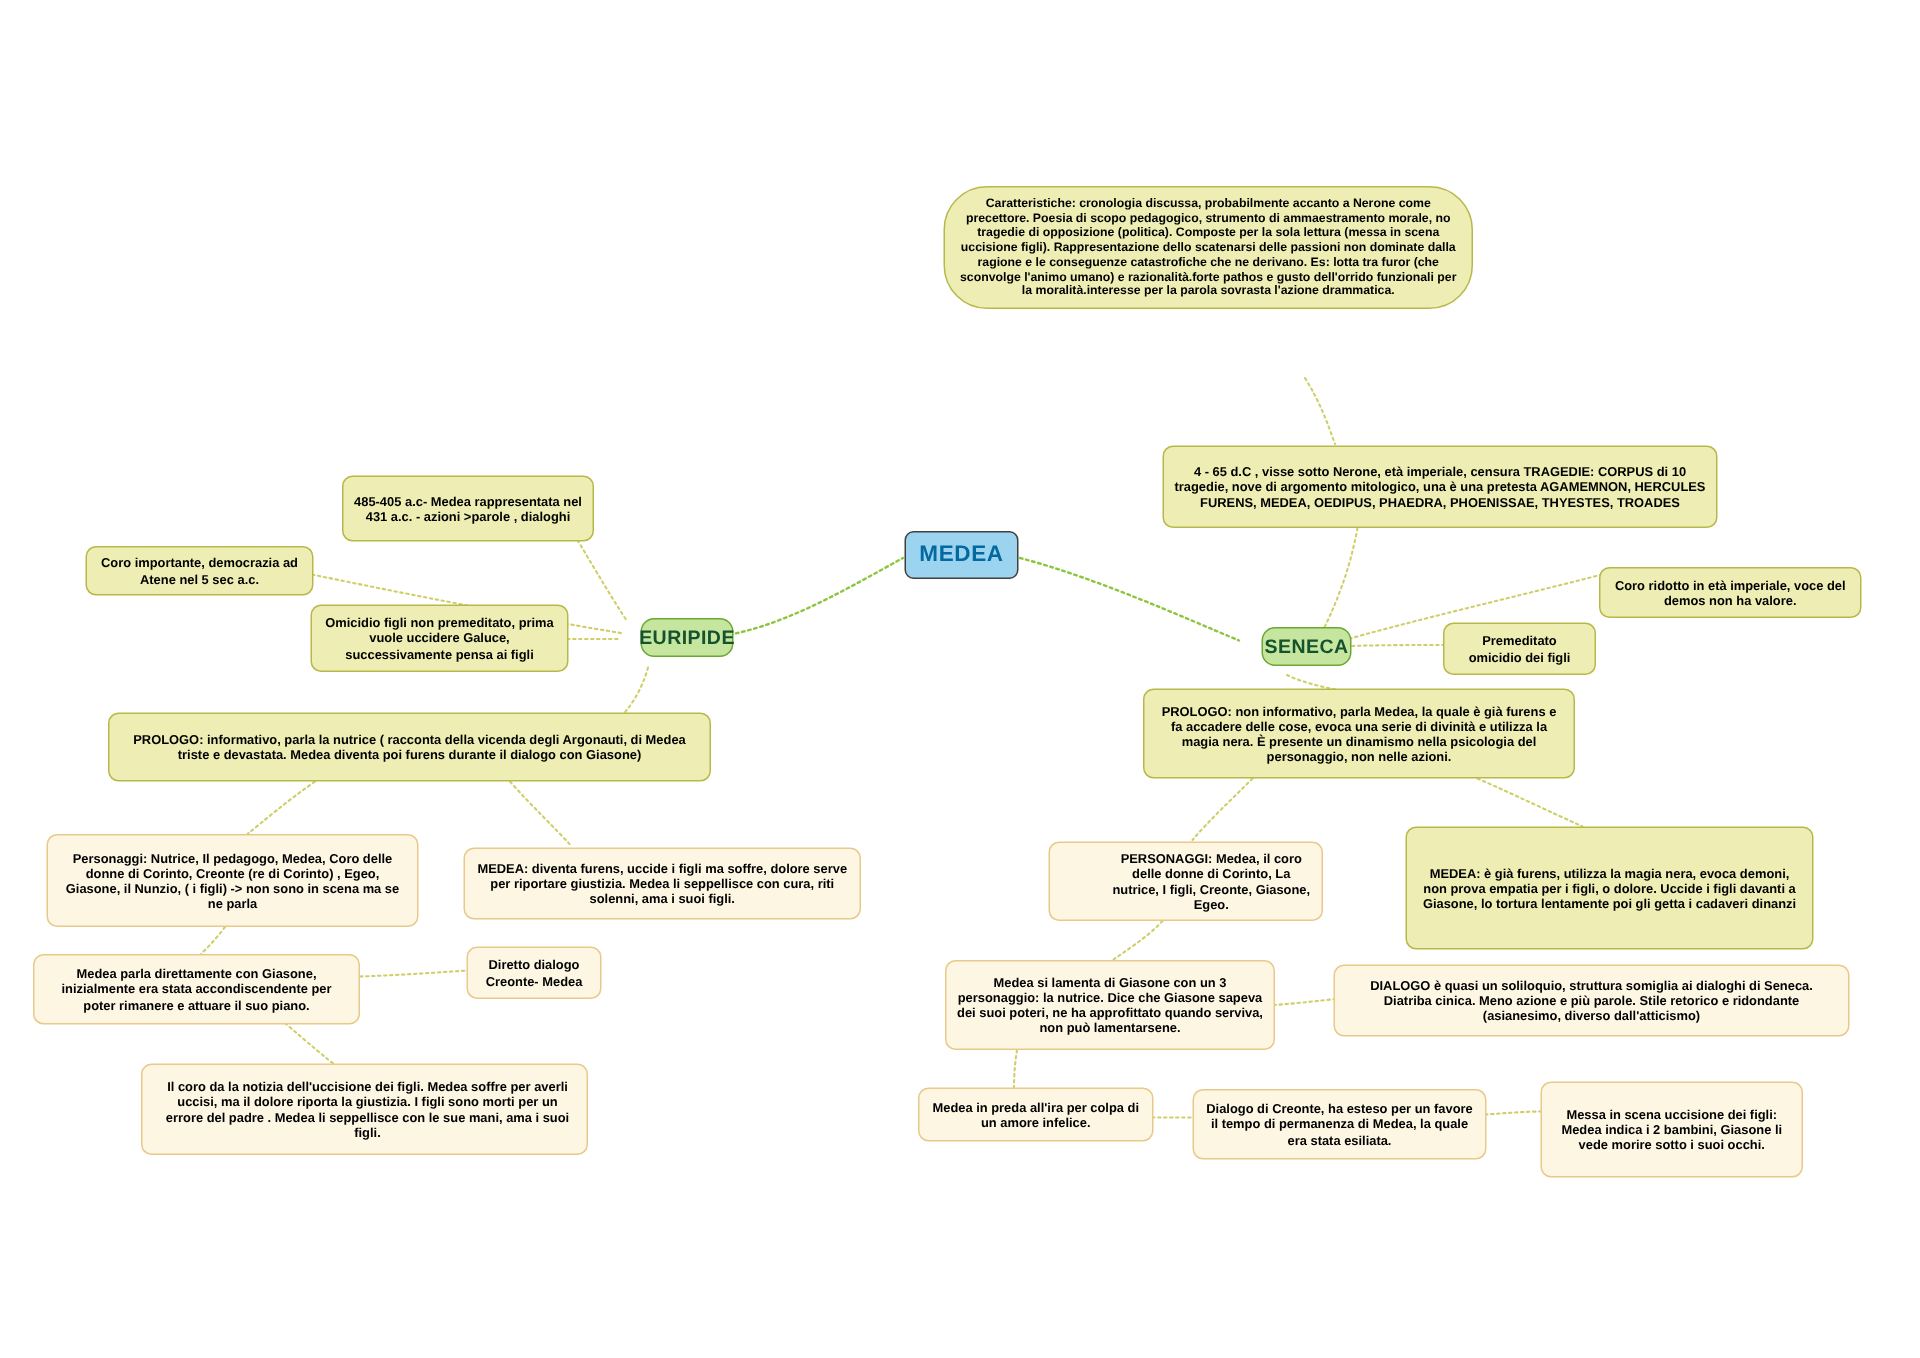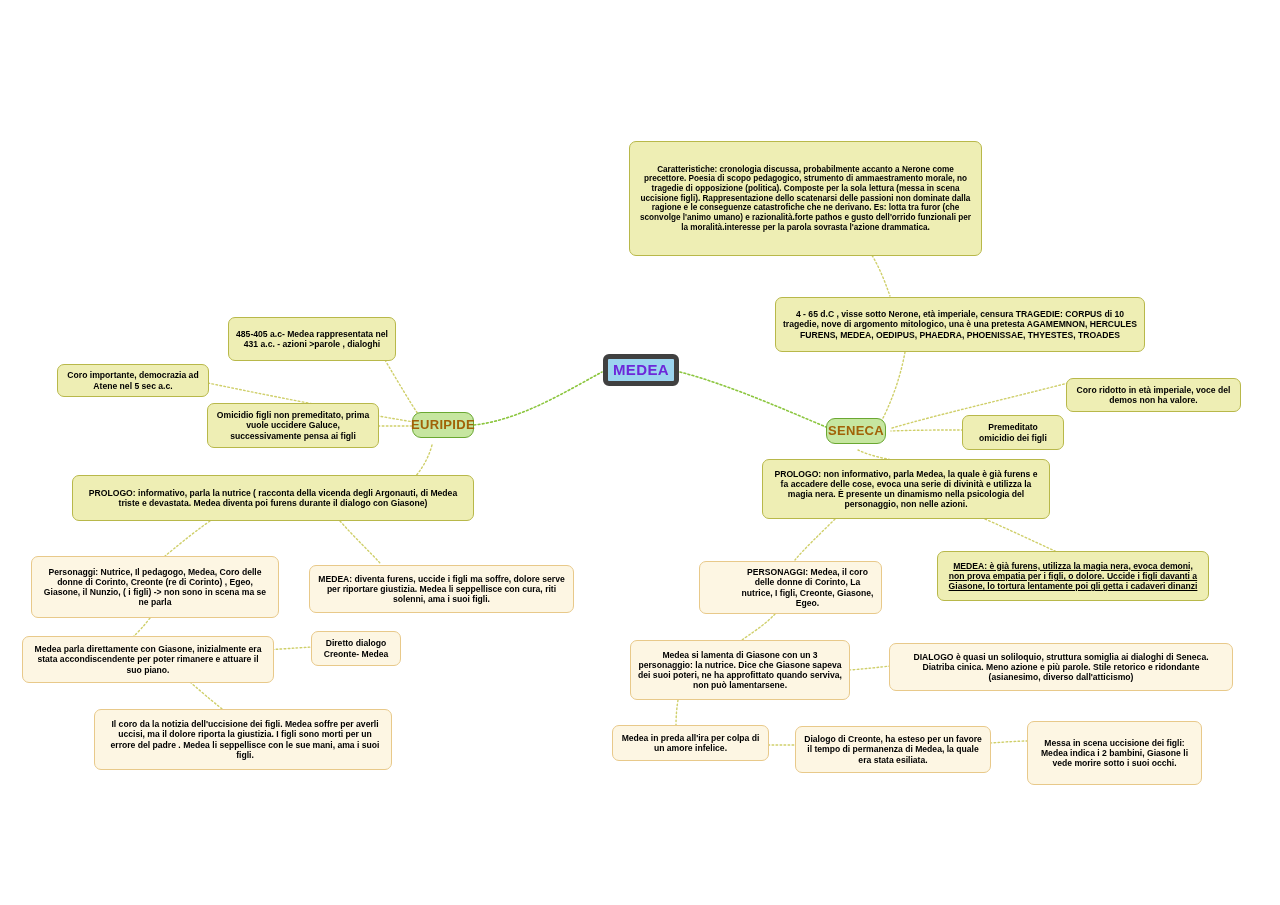--- a/index.html
+++ b/index.html
@@ -45,30 +45,31 @@
   
   .n-cream {
     background: #fdf6e3;
     border: 1.5px solid #e8c98a;
     color: #000000;
   }
   
   .n-green {
     background: #c6e6a0;
     border: 1.5px solid #6aa832;
-    color: #a16207;
+    color: #14532d;
     font-size: 13px;
     letter-spacing: 0.3px;
     border-radius: 9px;
+    margin-left: 15px;
   }
   
   .n-blue {
     background: #9cd4ef;
-    border: 5px solid #404040;
-    color: #6d28d9;
+    border: 1px solid #404040;
+    color: #0369a1;
     font-size: 15px;
     letter-spacing: 0.4px;
     border-radius: 6px;
   }
   .t8  { font-size: 8.2px; }
   .t85 { font-size: 8.6px; }
 </style>
 </head>
 <body>
 
@@ -132,21 +133,21 @@
   </div>
 
   <div class="node n-green" style="left:412px; top:412px; width:62px; height:26px;">
     <span>EURIPIDE</span>
   </div>
 
   <div class="node n-green" style="left:826px; top:418px; width:60px; height:26px;">
     <span>SENECA</span>
   </div>
 
-  <div class="node n-olive t8" style="left:629px; top:141px; width:353px; height:115px;">
+  <div class="node n-olive t8" style="left:629px; top:124px; width:353px; height:82px;border-radius:29px;">
     <span>Caratteristiche: cronologia discussa, probabilmente accanto a Nerone come precettore. Poesia di scopo pedagogico, strumento di ammaestramento morale, no tragedie di opposizione (politica). Composte per la   sola lettura (messa in scena uccisione figli). Rappresentazione dello scatenarsi delle passioni non dominate dalla ragione e le conseguenze catastrofiche che ne derivano. Es: lotta tra furor (che sconvolge l'animo umano) e razionalità.forte pathos e gusto dell'orrido funzionali per la   moralità.interesse per la   parola sovrasta l'azione drammatica.</span>
   </div>
 
   <div class="node n-olive t85" style="left:775px; top:297px; width:370px; height:55px;text-align:center;">
     <span>4 - 65 d.C , visse sotto Nerone, età imperiale, censura  TRAGEDIE: CORPUS di 10 tragedie, nove di argomento mitologico, una è una pretesta AGAMEMNON, HERCULES FURENS, MEDEA, OEDIPUS, PHAEDRA, PHOENISSAE, THYESTES, TROADES</span>
   </div>
 
   <div class="node n-olive t85" style="left:1066px; top:378px; width:175px; height:34px;">
     <span>Coro ridotto in età imperiale, voce del demos non ha valore.</span>
   </div>
@@ -156,21 +157,21 @@
   </div>
 
   <div class="node n-olive t85" style="left:762px; top:459px; width:288px; height:60px;">
     <span>PROLOGO: non informativo, parla Medea, la  quale è già furens e fa accadere delle cose, evoca una serie di divinità e utilizza la  magia nera. È presente un dinamismo nella psicologia del personaggio, non nelle azioni.</span>
   </div>
 
   <div class="node n-cream t85" style="left:699px; top:561px; width:183px; height:53px;padding-left:41px;">
     <span>PERSONAGGI: Medea, il coro delle donne di Corinto, La  nutrice, I figli, Creonte, Giasone, Egeo.</span>
   </div>
 
-  <div class="node n-olive t85" style="left:937px; top:551px; width:272px; height:50px;text-decoration:underline;">
+  <div class="node n-olive t85" style="left:937px; top:551px; width:272px; height:82px;">
     <span>MEDEA: è già furens, utilizza la  magia nera, evoca demoni, non prova empatia per i figli, o dolore. Uccide i figli davanti a Giasone, lo tortura lentamente poi gli getta i cadaveri dinanzi</span>
   </div>
 
   <div class="node n-cream t85" style="left:630px; top:640px; width:220px; height:60px;">
     <span>Medea si lamenta di Giasone con un 3 personaggio: la  nutrice. Dice che Giasone sapeva dei suoi poteri, ne ha approfittato quando serviva, non può lamentarsene.</span>
   </div>
 
   <div class="node n-cream t85" style="left:889px; top:643px; width:344px; height:48px;">
     <span>DIALOGO è quasi un soliloquio, struttura somiglia ai dialoghi di Seneca. Diatriba cinica. Meno azione e più parole. Stile retorico e ridondante  (asianesimo, diverso dall'atticismo)</span>
   </div>
@@ -204,21 +205,21 @@
   </div>
 
   <div class="node n-cream t85" style="left:31px; top:556px; width:248px; height:62px;">
     <span>Personaggi: Nutrice, Il pedagogo, Medea, Coro delle donne di Corinto, Creonte (re di Corinto) , Egeo, Giasone, il Nunzio, ( i figli) -&gt; non sono in scena ma se ne parla</span>
   </div>
 
   <div class="node n-cream t85" style="left:309px; top:565px; width:265px; height:48px;">
     <span>MEDEA: diventa furens, uccide i figli ma soffre, dolore serve per riportare giustizia. Medea li seppellisce con cura, riti solenni, ama i suoi figli.</span>
   </div>
 
-  <div class="node n-cream t85" style="left:22px; top:636px; width:252px; height:47px;text-align:center;">
+  <div class="node n-cream t85" style="left:22px; top:636px; width:218px; height:47px;text-align:center;">
     <span>Medea parla direttamente con Giasone, inizialmente era stata accondiscendente per poter rimanere e attuare il suo piano.</span>
   </div>
 
   <div class="node n-cream t85" style="left:311px; top:631px; width:90px; height:35px;">
     <span>Diretto dialogo Creonte- Medea</span>
   </div>
 
   <div class="node n-cream t85" style="left:94px; top:709px; width:298px; height:61px;padding-left:11px;">
     <span>Il coro da la  notizia dell'uccisione dei figli. Medea soffre per averli uccisi, ma il dolore riporta la  giustizia. I figli sono morti per un errore del padre . Medea li seppellisce con le sue mani, ama i suoi figli.</span>
   </div>

